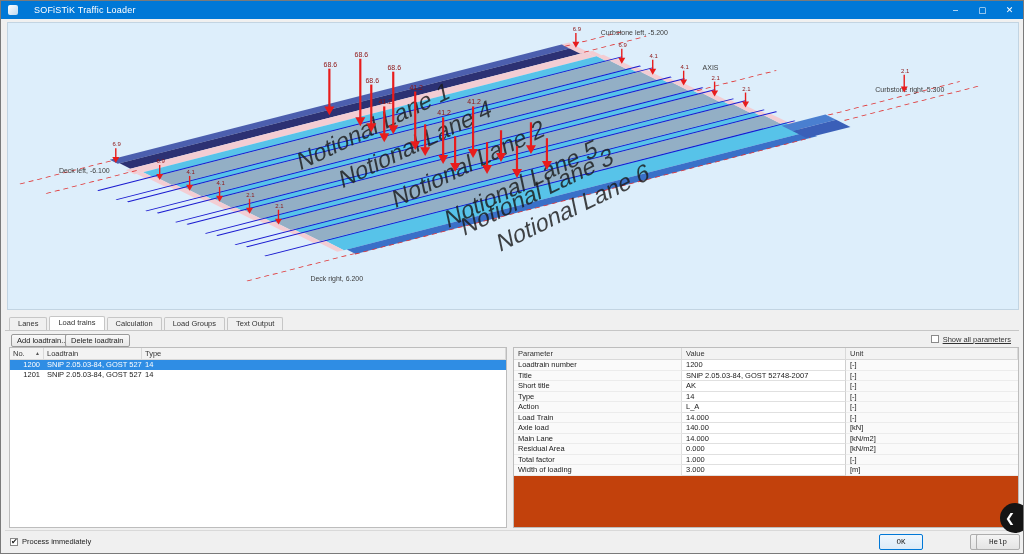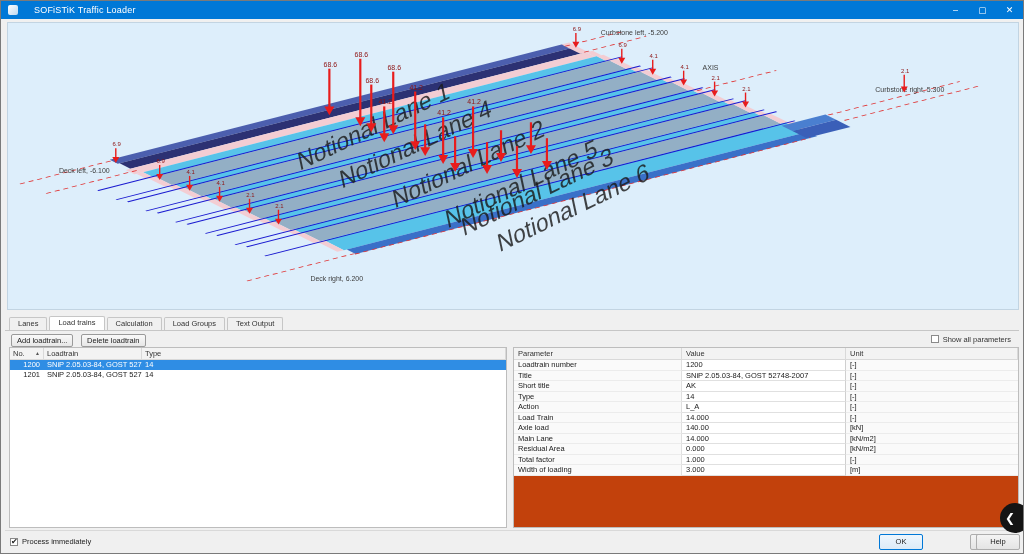--- a/index.html
+++ b/index.html
@@ -24,23 +24,23 @@
   .tab{font-size:7.5px;line-height:10px;color:#333;background:#f0f0f0;
        border:1px solid #c6c6c6;border-bottom:none;padding:1px 8px;height:13px;
        box-sizing:border-box;border-radius:2px 2px 0 0;}
   .tab.active{background:#fff;height:14px;margin-top:-1px;z-index:3;}
   .pane-line{position:absolute;left:4px;right:4px;top:329px;border-top:1px solid #c6c6c6;}
   
   .btn-small{position:absolute;top:333px;font-size:7.5px;line-height:11px;height:13px;
              border:1px solid #9a9a9a;background:linear-gradient(#f9f9f9,#e7e7e7);
              text-align:center;border-radius:2px;box-sizing:border-box;padding:0 5px;color:#222;}
   #btn-add{left:10px;}
-  #btn-del{left:80px;}
+  #btn-del{left:64px;}
   .showall{position:absolute;top:334px;right:12px;display:flex;align-items:flex-start;
-           font-size:7.5px;color:#333;}
+           font-size:7.5px;color:#333;text-decoration:underline;}
   .cb{width:8px;height:8px;border:1px solid #8a8a8a;background:#fff;margin-right:4px;
       box-sizing:border-box;font-size:8px;line-height:6px;text-align:center;color:#222;}
   
   .lt-table{position:absolute;left:8px;top:346px;width:498px;height:181px;background:#fff;
             border:1px solid #bdbdbd;box-sizing:border-box;font-size:7.5px;overflow:hidden;}
   .lt-head{display:grid;grid-template-columns:34px 98px 1fr;height:11px;background:#f3f3f3;
            border-bottom:1px solid #d9d9d9;color:#333;}
   .lt-head>div{padding:1px 3px;border-right:1px solid #d9d9d9;display:flex;align-items:center;
                box-sizing:border-box;line-height:9px;}
   .sort-ico{margin-left:auto;font-size:5px;color:#555;}
@@ -58,21 +58,21 @@
   .pm-row>div{padding:0 4px;white-space:nowrap;overflow:hidden;box-sizing:border-box;}
   .pm-row .p0{background:#fafafa;border-right:1px solid #e0e0e0;border-bottom:1px solid #ececec;}
   .pm-row .p1{background:#fff;border-right:1px solid #cfcfcf;border-bottom:1px solid #e0e0e0;}
   .pm-row .p2{background:#fafafa;border-bottom:1px solid #ececec;}
   
   .footer-line{position:absolute;left:4px;right:4px;top:529px;border-top:1px solid #d9d9d9;}
   .process{position:absolute;left:9px;top:536px;display:flex;align-items:center;
            font-size:7.5px;color:#222;}
   .btn{position:absolute;top:533px;width:44px;height:16px;font-size:7.5px;line-height:14px;
        text-align:center;background:linear-gradient(#f4f4f4,#e4e4e4);border:1px solid #adadad;
-       border-radius:2px;box-sizing:border-box;color:#222;}
+       border-radius:2px;box-sizing:border-box;color:#222;font-family:Liberation Mono, monospace;}
   #btn-ok{left:878px;border-color:#0078d7;background:linear-gradient(#eef6fd,#dcebf8);}
   #btn-cancel{left:927px;margin-left:42px;}
   #btn-help{left:975px;}
   .overlay-circle{position:absolute;left:999px;top:502px;width:30px;height:30px;border-radius:50%;
                   background:#141414;color:#fff;display:flex;align-items:center;z-index:9;
                   font-size:12px;padding-left:5px;box-sizing:border-box;}
 </style>
 </head>
 <body>
 

